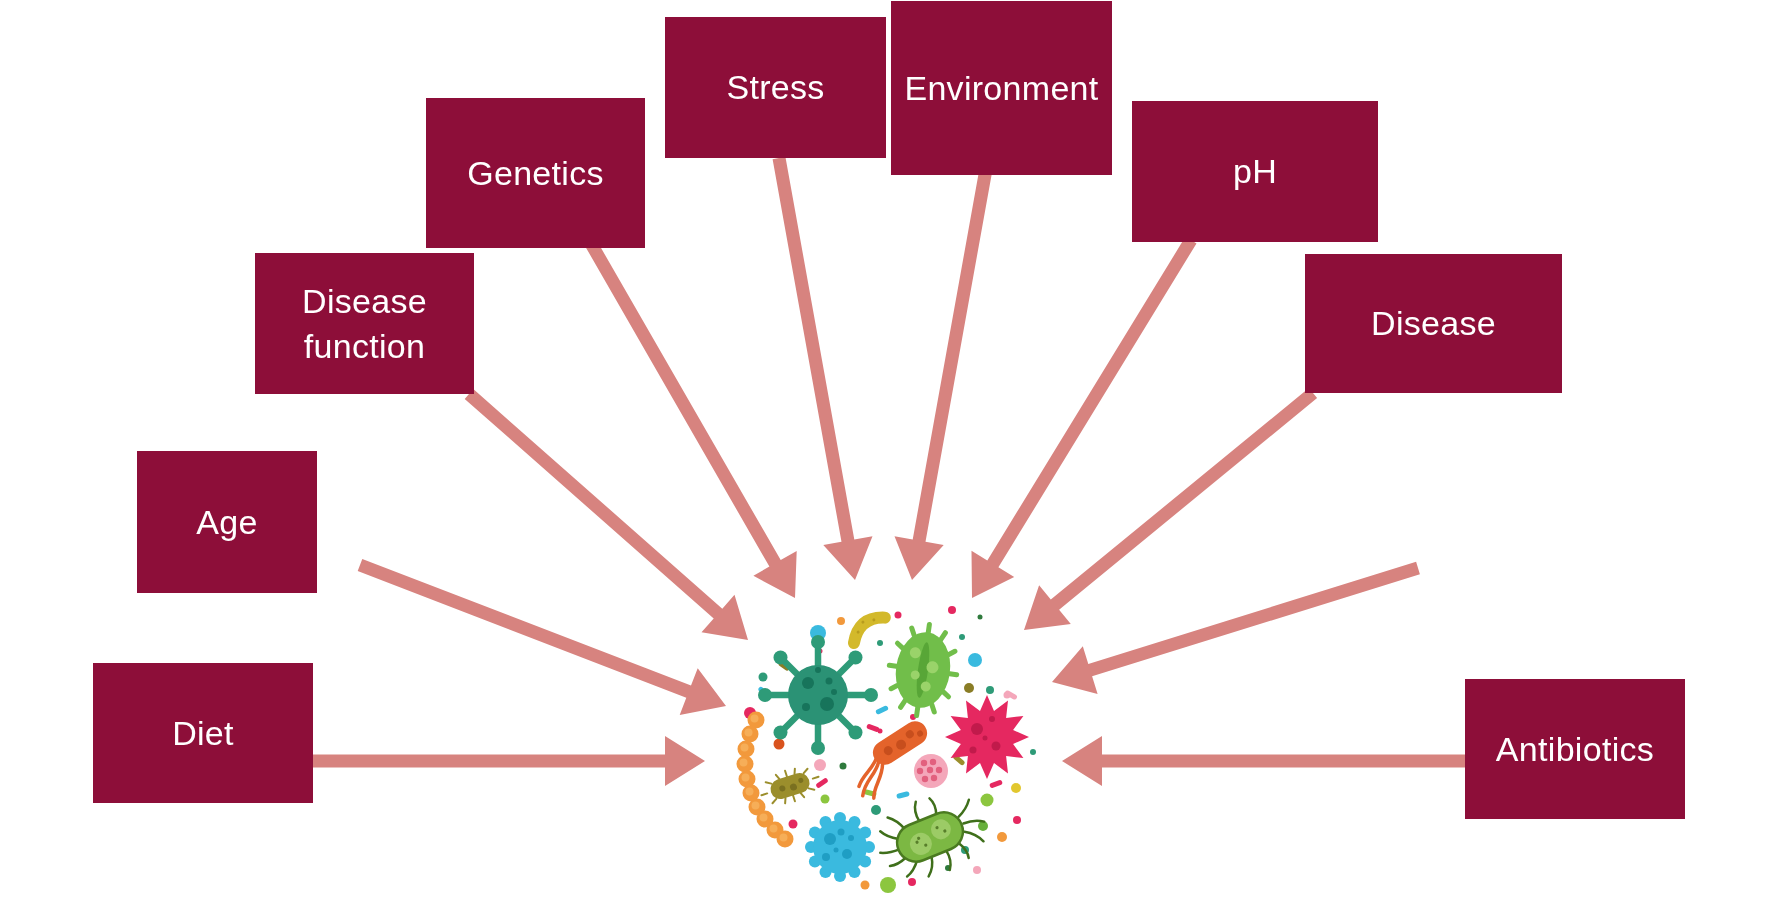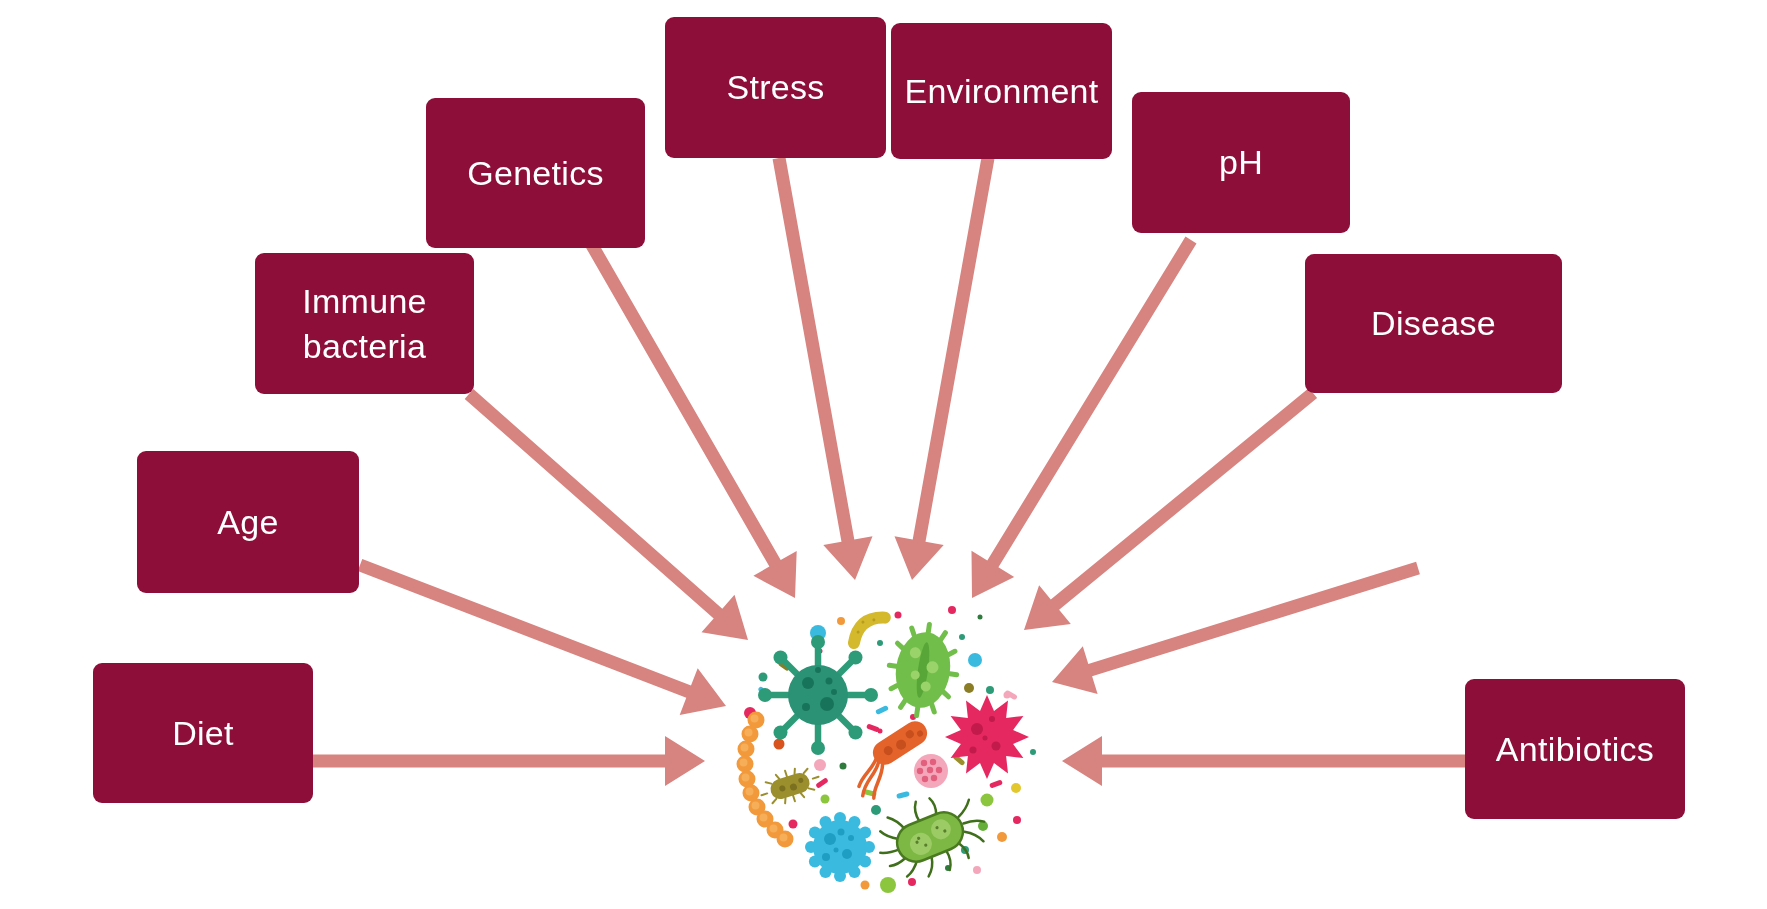--- a/index.html
+++ b/index.html
@@ -1,21 +1,21 @@
 <!DOCTYPE html>
 <html style="--box-fill: #8D0E39; --box-text: #FFFFFF; --arrow-fill: #D7837F; --canvas-bg: #FFFFFF;"><head>
 <meta charset="utf-8">
 <style>
   html,body{margin:0;padding:0;background:#ffffff;}
   #canvas{position:relative;width:1767px;height:909px;background:var(--canvas-bg,#ffffff);overflow:hidden;
           font-family:"Liberation Sans", sans-serif;}
   #arrows-layer,#microbe-layer{position:absolute;pointer-events:none;}
   #arrows-layer{left:0;top:0;z-index:1;}
   #microbe-layer{left:730px;top:580px;z-index:1;}
-  .factor-box{position:absolute;z-index:2;background:var(--box-fill,#8D0E39);border-radius:9px;
+  .factor-box{position:absolute;z-index:2;background:var(--box-fill,#8D0E39);border-radius:0;
               display:flex;align-items:center;justify-content:center;text-align:center;}
   .factor-label{color:var(--box-text,#fff);font-size:34px;line-height:1.32;padding:0 10px;
                 letter-spacing:0.3px;}
 </style>
 </head>
 <body>
 
 <div id="canvas">
 
   <svg id="arrows-layer" width="1767" height="909" viewBox="0 0 1767 909">
@@ -310,36 +310,36 @@
           <circle cx="-11" cy="-3" r="1.6"></circle>
         <circle cx="10" cy="-6" r="1.6"></circle>
           <circle cx="16" cy="0" r="1.6"></circle>
       </g>
     </g>
   </svg>
 
   <div class="factor-box" style="left:93px;top:663px;width:220px;height:140px">
     <span class="factor-label">Diet</span>
   </div>
-  <div class="factor-box" style="left:137px;top:451px;width:222px;height:142px">
+  <div class="factor-box" style="left:137px;top:451px;width:180px;height:142px">
     <span class="factor-label">Age</span>
   </div>
   <div class="factor-box" style="left:255px;top:253px;width:219px;height:141px">
-    <span class="factor-label">Immune bacteria</span>
+    <span class="factor-label">Disease function</span>
   </div>
   <div class="factor-box" style="left:426px;top:98px;width:219px;height:150px">
     <span class="factor-label">Genetics</span>
   </div>
   <div class="factor-box" style="left:665px;top:17px;width:221px;height:141px">
     <span class="factor-label">Stress</span>
   </div>
-  <div class="factor-box" style="left:891px;top:23px;width:221px;height:136px">
+  <div class="factor-box" style="left:891px;top:1px;width:221px;height:174px">
     <span class="factor-label">Environment</span>
   </div>
-  <div class="factor-box" style="left:1132px;top:92px;width:218px;height:141px">
+  <div class="factor-box" style="left:1132px;top:101px;width:246px;height:141px">
     <span class="factor-label">pH</span>
   </div>
   <div class="factor-box" style="left:1305px;top:254px;width:257px;height:139px">
     <span class="factor-label">Disease</span>
   </div>
   <div class="factor-box" style="left:1465px;top:679px;width:220px;height:140px">
     <span class="factor-label">Antibiotics</span>
   </div>
 
 </div>

